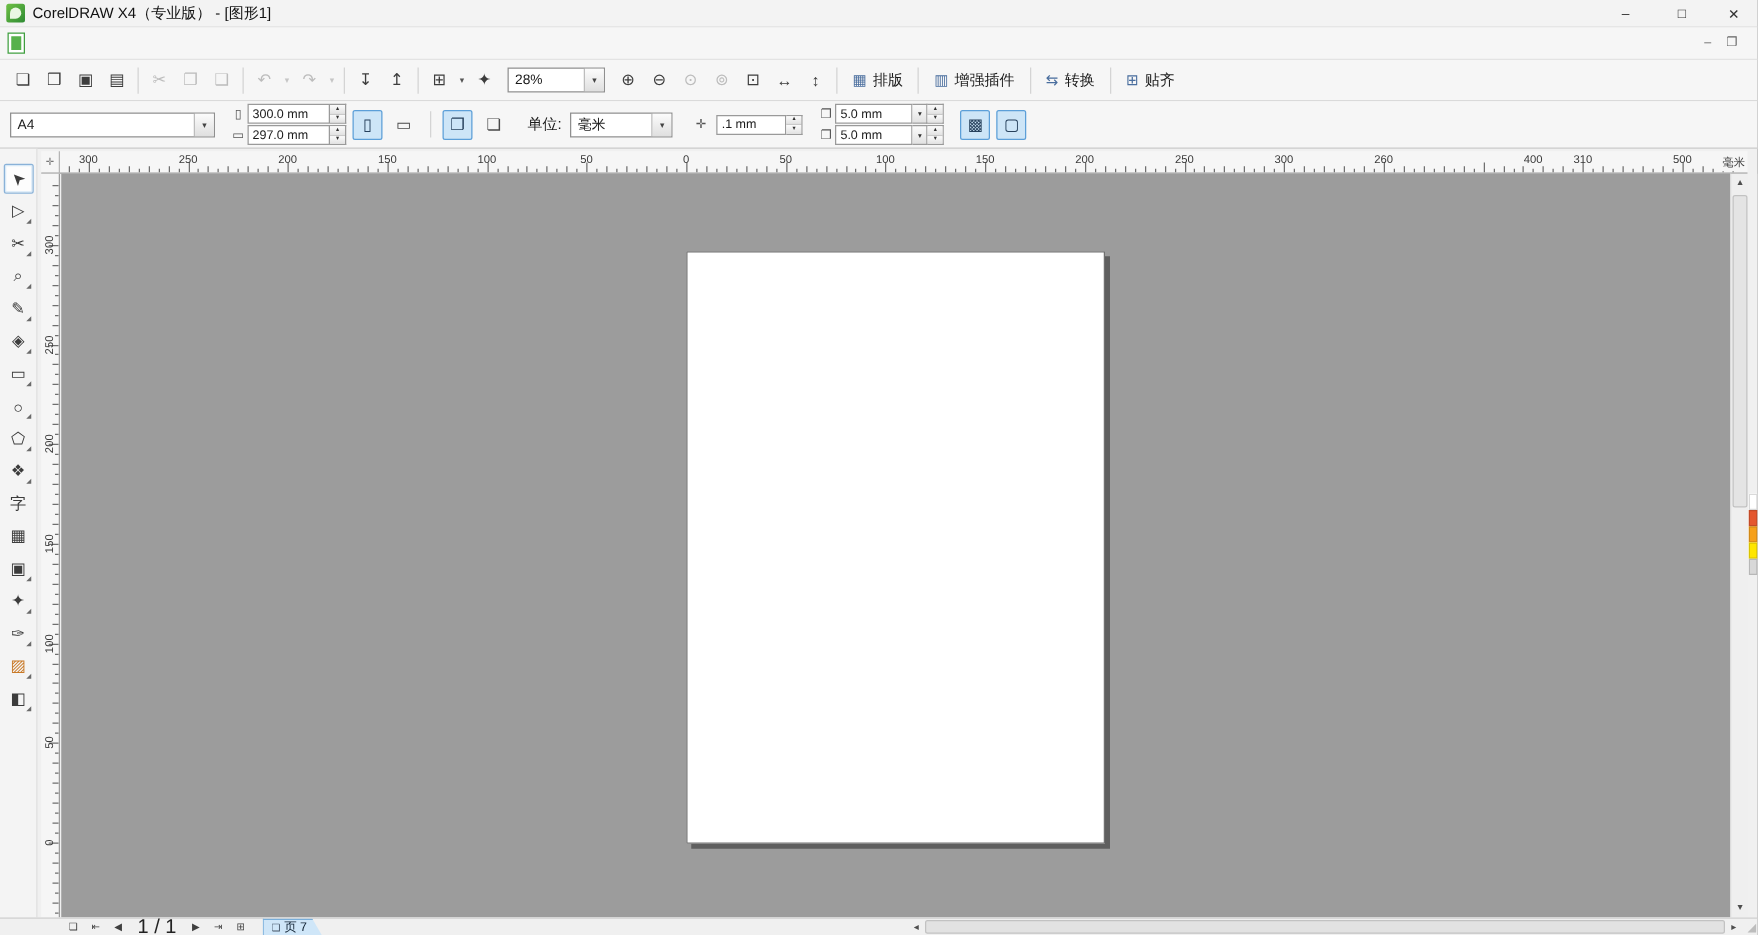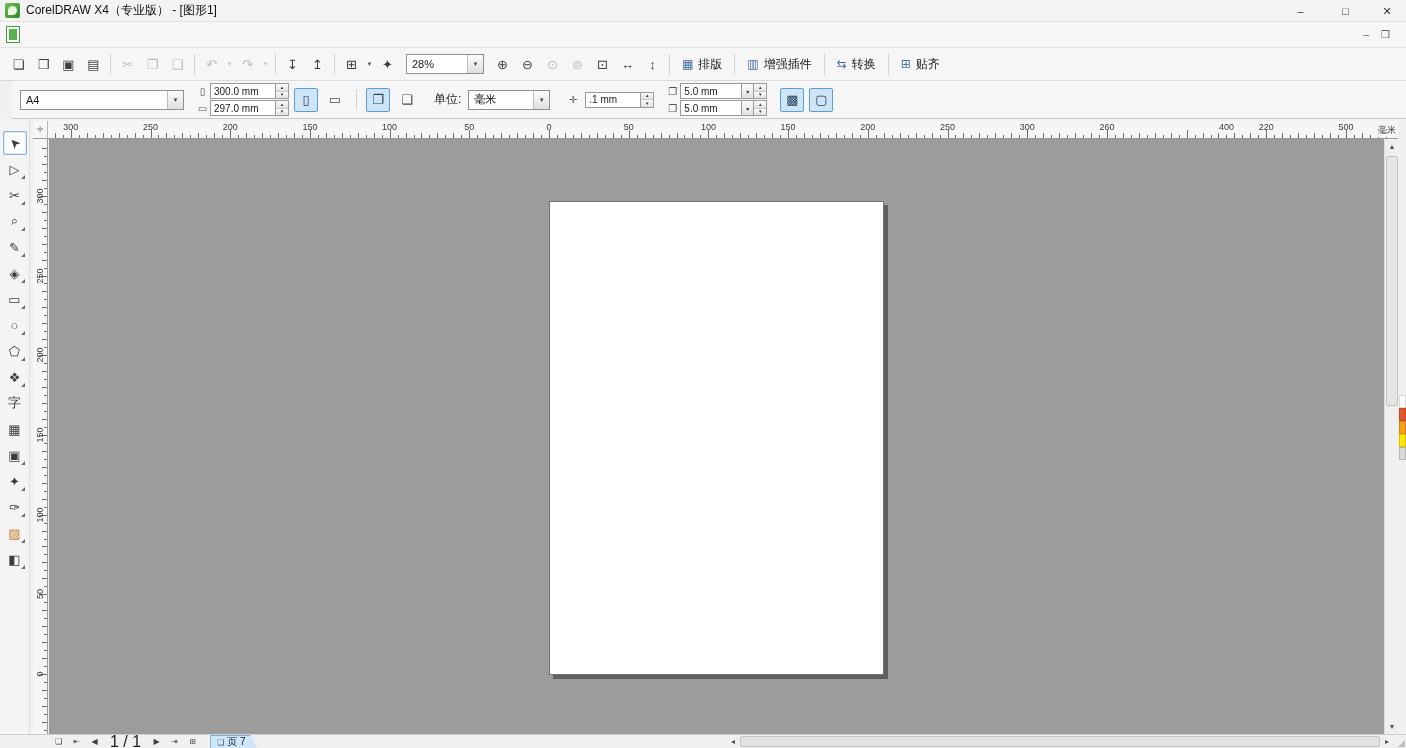--- a/index.html
+++ b/index.html
@@ -29,21 +29,21 @@
 .tbtn.tdd{min-width:11px;font-size:7px;color:#555}
 .tbtn.tdd.dis{color:#c6c6c6}
 .tsep{width:1px;height:21px;background:#d4d4d4;margin:0 4px;flex:none}
 .tlbtn{display:flex;align-items:center;gap:5px;height:24px;padding:0 8px;font-size:12px;color:#1a1a1a;flex:none}
 .tlbtn .tglyph{font-size:12px;color:#4a6e9e}
 .tcombo{width:78px;height:20px;background:#fff;border:1px solid #8f8f8f;display:flex;align-items:center;margin:0 6px;flex:none}
 .tcombo-val{flex:1;padding-left:5px;font-size:11px}
 .tcombo-arr{width:16px;align-self:stretch;display:flex;align-items:center;justify-content:center;font-size:7px;background:linear-gradient(#fcfcfc,#dfdfdf);border-left:1px solid #bdbdbd;color:#444}
 
 
-.prop-bar{position:absolute;top:81px;left:12px;right:0;height:38px;background:#f6f6f6;border-bottom:1px solid #c9c9c9;display:flex;align-items:center;padding-left:8px;gap:5px}
+.prop-bar{position:absolute;top:81px;left:0;right:0;height:38px;background:#f6f6f6;border-bottom:1px solid #c9c9c9;display:flex;align-items:center;padding-left:8px;gap:5px}
 .combo{height:20px;background:#fff;border:1px solid #8f8f8f;display:flex;align-items:center;flex:none}
 .combo-val{flex:1;padding-left:5px;font-size:11px;white-space:nowrap}
 .combo-arr{width:16px;align-self:stretch;display:flex;align-items:center;justify-content:center;font-size:7px;background:linear-gradient(#fcfcfc,#dfdfdf);border-left:1px solid #bdbdbd;color:#444}
 .paper-combo{width:164px}
 .units-combo{width:82px}
 .paper-size,.dup-group{display:flex;flex-direction:column;gap:1px;margin-left:6px}
 .psrow{display:flex;align-items:center;height:16px}
 .picon{width:15px;text-align:center;font-size:10px;color:#555;flex:none}
 .pfield{height:16px;background:#fff;border:1px solid #9a9a9a;font-size:10px;display:flex;align-items:center;padding:0 3px;white-space:nowrap}
 .w66{width:66px}.w56{width:56px}.w62{width:62px}
@@ -461,21 +461,21 @@
     <div class="htick t5" style="left: 1146.57px;"></div>
     <div class="htick t10" style="left: 1154.54px;"></div>
     <div class="htick t5" style="left: 1162.51px;"></div>
     <div class="htick t10" style="left: 1170.48px;"></div>
     <div class="htick t5" style="left: 1178.45px;"></div>
     <div class="htick t10" style="left: 1186.42px;"></div>
     <div class="htick t5" style="left: 1194.39px;"></div>
     <div class="htick t10" style="left: 1202.36px;"></div>
     <div class="htick t5" style="left: 1210.33px;"></div>
     <div class="htick t50" style="left: 1218.3px;"></div>
-    <span class="hlab" style="left: 1218.3px;">220</span>
+    <span class="hlab" style="left: 1218.3px;">310</span>
     <div class="htick t5" style="left: 1226.27px;"></div>
     <div class="htick t10" style="left: 1234.24px;"></div>
     <div class="htick t5" style="left: 1242.21px;"></div>
     <div class="htick t10" style="left: 1250.18px;"></div>
     <div class="htick t5" style="left: 1258.15px;"></div>
     <div class="htick t10" style="left: 1266.12px;"></div>
     <div class="htick t5" style="left: 1274.09px;"></div>
     <div class="htick t10" style="left: 1282.06px;"></div>
     <div class="htick t5" style="left: 1290.03px;"></div>
     <div class="htick t50" style="left: 1298px;"></div>

